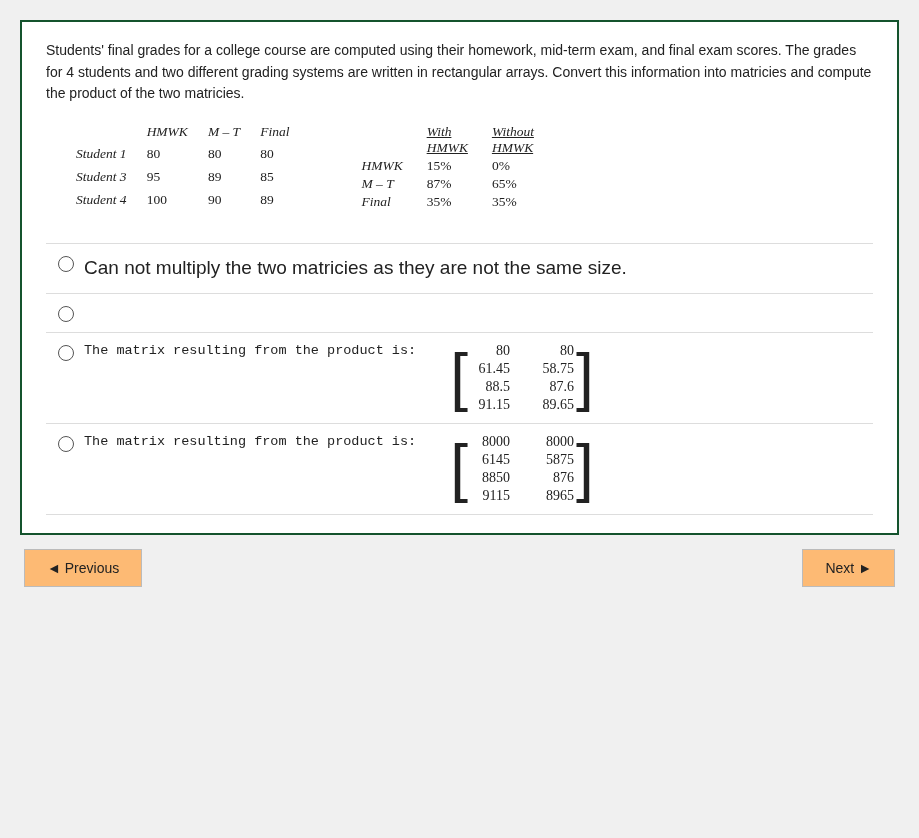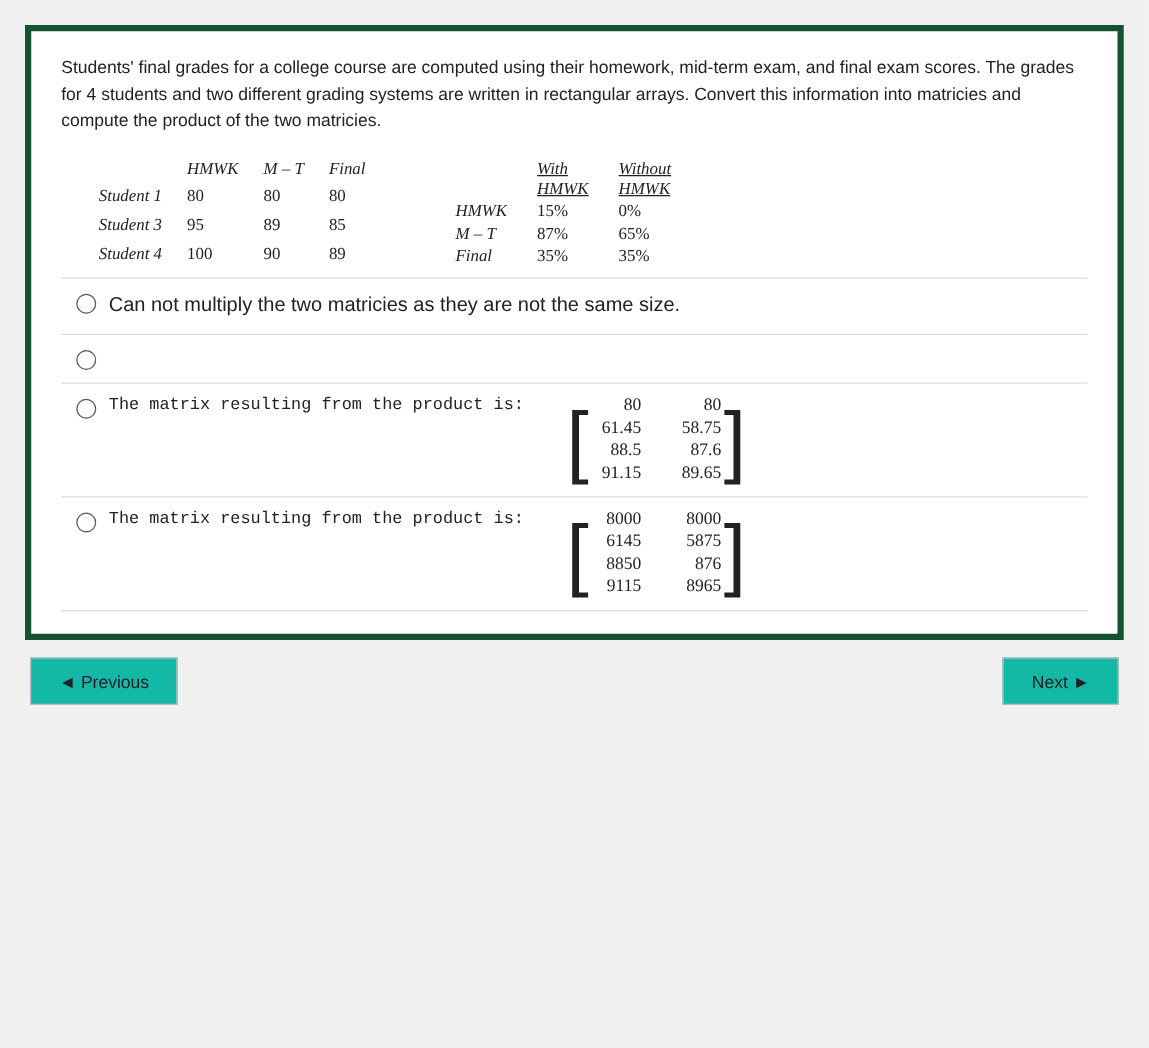--- a/index.html
+++ b/index.html
@@ -13,21 +13,21 @@
       align-items: flex-start;
       min-height: 838px;
       padding: 20px;
     }
     .page-wrapper {
       width: 919px;
       background: #f0f0f0;
     }
     .question-box {
       background: #fff;
-      border: 5px solid #14532d;
+      border: 2px solid #14532d;
       padding: 18px 24px 18px 24px;
       margin-bottom: 0;
     }
     .question-text {
       font-size: 14px;
       line-height: 1.55;
       margin-bottom: 18px;
       font-family: Arial, sans-serif;
     }
     .student-table {
@@ -84,21 +84,21 @@
       align-items: center;
       justify-content: center;
     }
     .option-content {
       display: flex;
       align-items: flex-start;
       gap: 12px;
       flex: 1;
     }
     .option-label {
-      font-size: 16px;
+      font-size: 19px;
       line-height: 1.5;
       font-family: Arial, sans-serif;
     }
     .matrix-outer {
       display: inline-flex;
       align-items: center;
     }
     .matrix-body {
       display: inline-flex;
       flex-direction: column;
@@ -127,35 +127,35 @@
       white-space: nowrap;
     }
     .nav-bar {
       display: flex;
       justify-content: space-between;
       align-items: center;
       margin-top: 14px;
       padding: 0 4px;
     }
     .nav-btn {
-      background: #14b8a6;
+      background: #fdba74;
       border: 1px solid #bbb;
       padding: 10px 22px;
       font-size: 14px;
       font-family: Arial, sans-serif;
       cursor: pointer;
       color: #222;
       display: flex;
       align-items: center;
       gap: 6px;
     }
     .tables-row {
       display: flex;
       gap: 50px;
-      margin-bottom: 8px;
+      margin-bottom: 32px;
       padding-left: 20px;
     }
   </style>
 </head>
 <body>
 
 <div class="page-wrapper">
   <div class="question-box">
 
     <p class="question-text">Students' final grades for a college course are computed using their homework, mid-term exam, and final exam scores. The grades for 4 students and two different grading systems are written in rectangular arrays. Convert this information into matricies and compute the product of the two matricies.</p>

